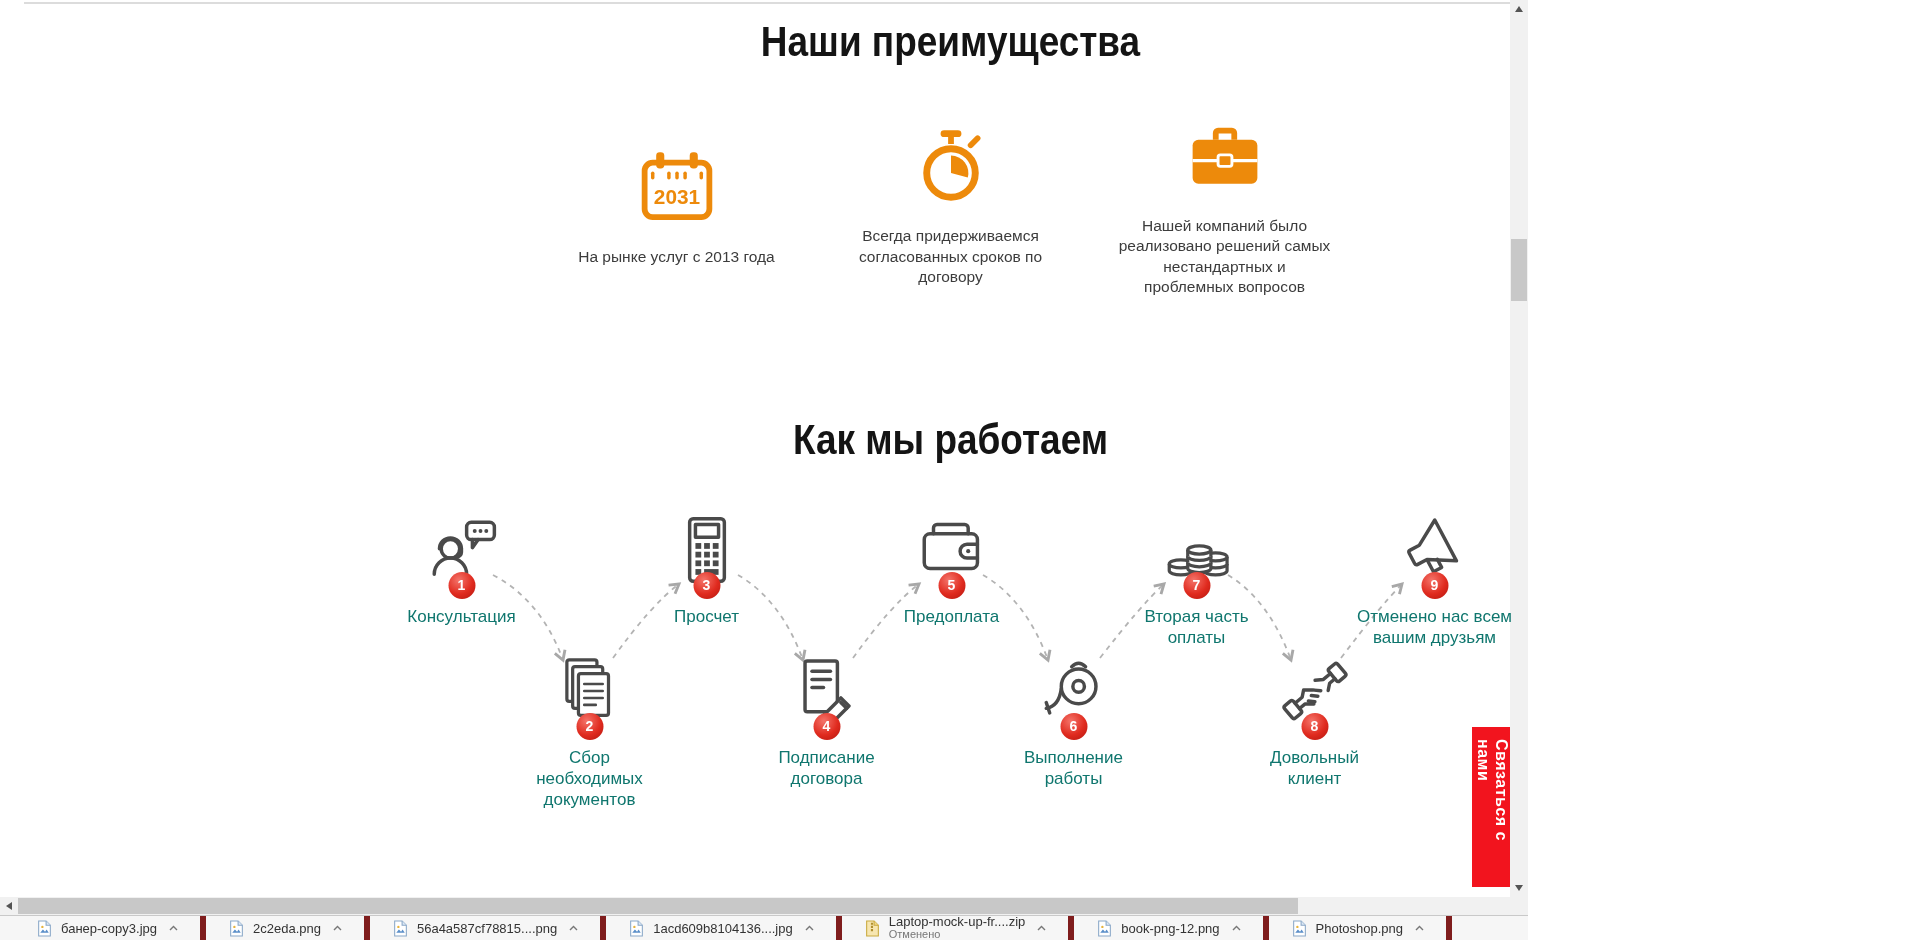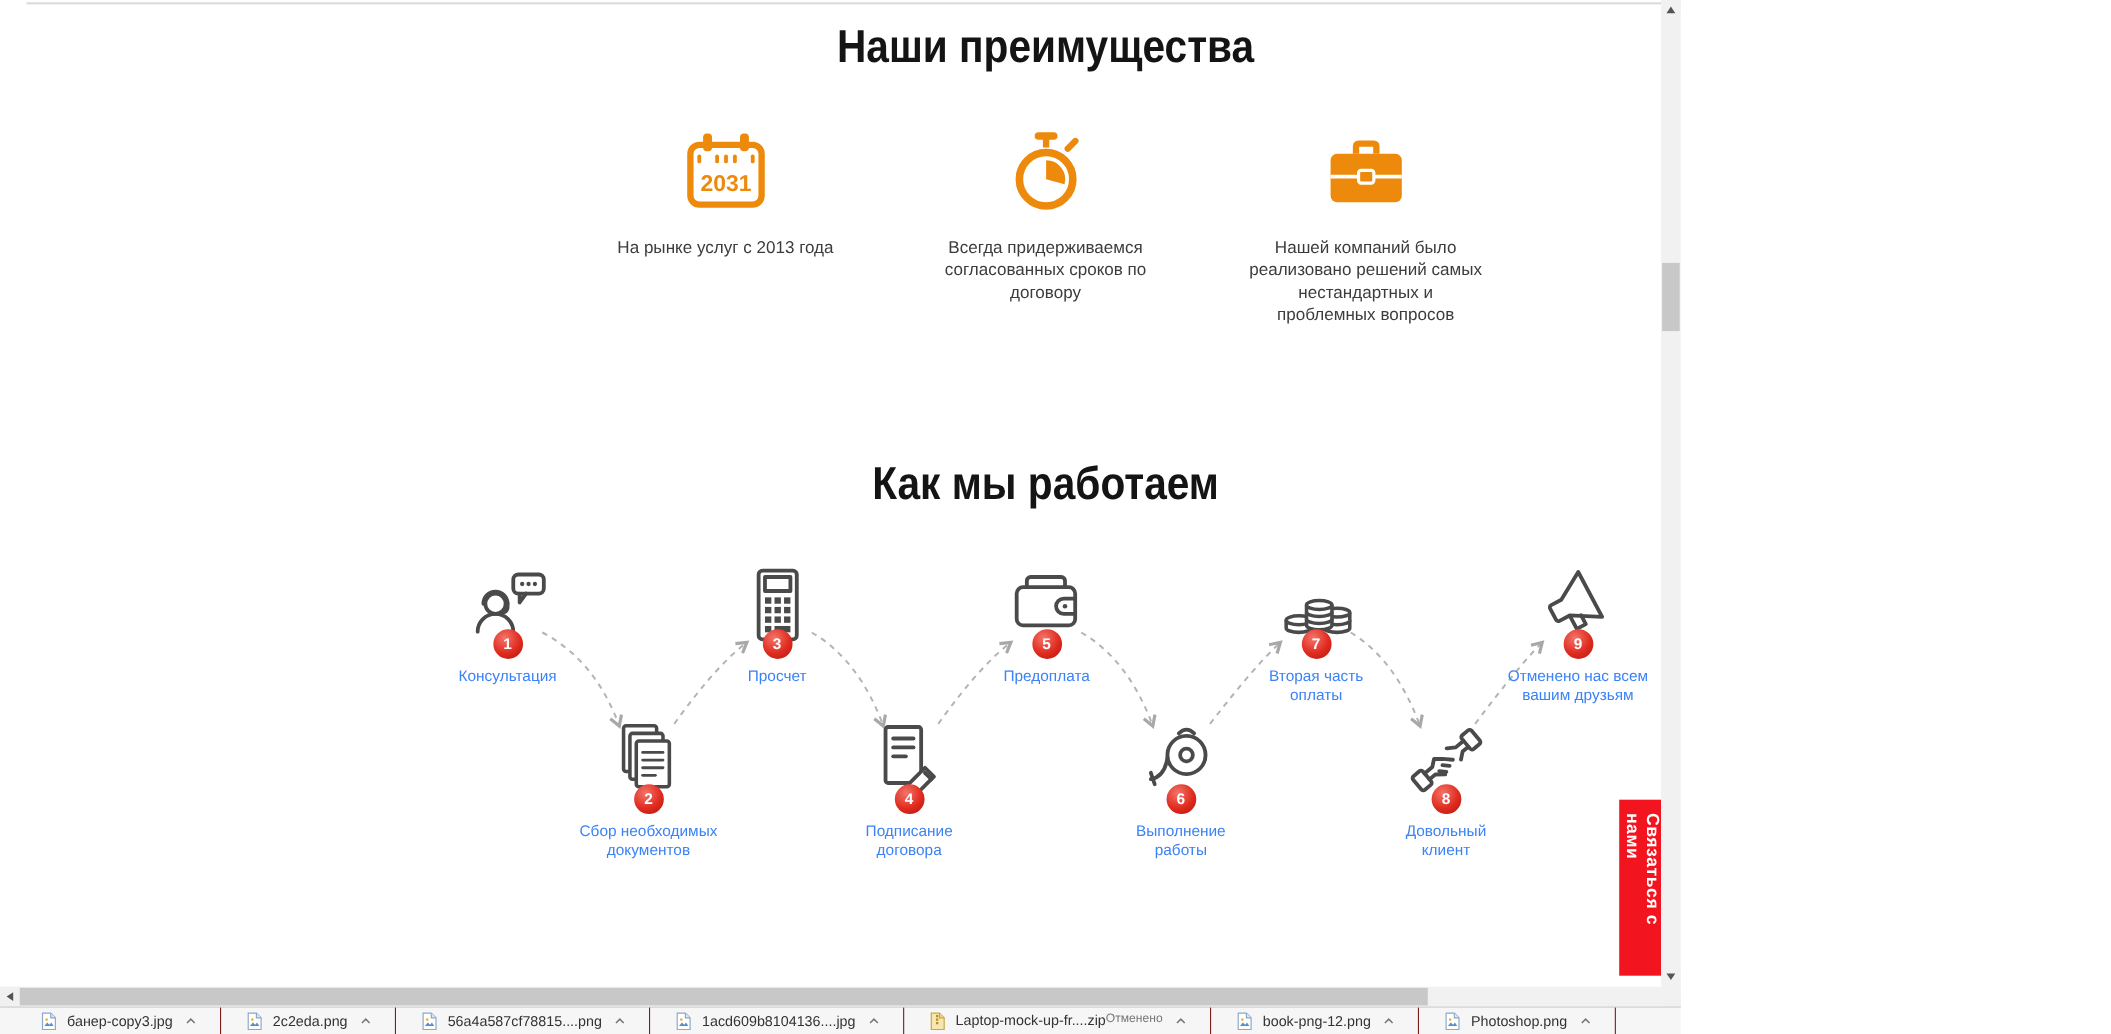--- a/index.html
+++ b/index.html
@@ -5,37 +5,37 @@
   html,body{margin:0;padding:0;background:#fff;font-family:"Liberation Sans","DejaVu Sans",sans-serif;}
   .window{position:relative;width:1528px;height:940px;overflow:hidden;background:#fff;}
   .viewport{position:absolute;left:0;top:0;width:1901px;height:897px;background:#fff;overflow:hidden;}
   .top-rule{position:absolute;left:24px;top:2px;width:1828px;height:2px;background:#dcdcdc;}
 
   h2.sec-title{margin:0;text-align:center;font-size:42px;font-weight:700;color:#141414;
     transform:scaleX(.88);transform-origin:center;letter-spacing:0;}
 
   
   .advantages{padding-top:18px;}
-  .adv-row{display:flex;justify-content:center;gap:41px;margin-top:44px;}
+  .adv-row{display:flex;justify-content:center;gap:24px;margin-top:44px;align-items:center;}
   .adv-col{width:250px;text-align:center;}
   .adv-iconwrap{height:92px;display:flex;align-items:center;justify-content:center;margin-bottom:14px;}
   .adv-text{max-width:215px;margin:0 auto;font-size:15.5px;line-height:1.32;color:#3c3c3c;}
 
   
   .process{margin-top:118px;}
   .steps-canvas{position:relative;width:1200px;height:300px;margin:36px auto 0;}
   .arrows-svg{position:absolute;left:0;top:0;z-index:0;}
   .step{position:absolute;transform:translateX(-50%);text-align:center;z-index:1;}
   .iconwrap{position:relative;width:74px;height:74px;margin:0 auto;}
   .iconwrap svg{display:block;margin:0 auto;}
   .badge{position:absolute;left:50%;bottom:-12px;transform:translateX(-50%);
     width:27px;height:27px;border-radius:50%;
     background:radial-gradient(circle at 38% 30%, #f4746a 0%, #e02b1f 55%, #b3150d 100%);
     color:#fff;font-size:14px;font-weight:700;line-height:27px;text-align:center;}
-  .step-label{margin:19px auto 0;font-size:14px;line-height:1.25;color:#3b82f6;}
+  .step-label{margin:19px auto 0;font-size:17px;line-height:1.25;color:#0f766e;}
 
   .sicon{fill:none;stroke:#4a4a4a;stroke-width:3;stroke-linecap:round;stroke-linejoin:round;}
   .sicon2{fill:none;stroke:#4a4a4a;stroke-width:2.2;stroke-linecap:round;}
   .sicon-f{fill:#fff;stroke:#4a4a4a;stroke-width:2.8;stroke-linejoin:round;}
   .sfill{fill:#4a4a4a;stroke:none;}
 
   
   .contact-tab{position:absolute;right:18px;top:727px;width:38px;height:160px;background:#f2141e;
     color:#fff;writing-mode:vertical-rl;font-size:16px;font-weight:700;letter-spacing:.5px;
     padding-top:12px;box-sizing:border-box;overflow:hidden;cursor:pointer;text-align:left;}
@@ -48,23 +48,23 @@
   .tri-down{width:0;height:0;border-left:4px solid transparent;border-right:4px solid transparent;border-top:6px solid #545454;}
   .tri-left{width:0;height:0;border-top:4px solid transparent;border-bottom:4px solid transparent;border-right:6px solid #545454;}
   .tri-right{width:0;height:0;border-top:4px solid transparent;border-bottom:4px solid transparent;border-left:6px solid #545454;}
   .hscroll{position:absolute;left:0;top:897px;width:1901px;height:18px;background:#f1f1f1;}
   .hthumb{position:absolute;top:1px;bottom:1px;left:18px;width:1280px;background:#c8c8c8;}
   .corner{position:absolute;right:0;top:897px;width:18px;height:18px;background:#f1f1f1;}
 
   
   .dlbar{position:absolute;left:0;bottom:0;width:1919px;height:25px;background:#f6f6f6;
     border-top:1px solid #c9c9c9;box-sizing:border-box;display:flex;align-items:stretch;padding-left:14px;}
-  .dl-item{display:flex;align-items:center;gap:8px;padding:0 22px;border-right:1px solid #7f1d1d;cursor:pointer;}
+  .dl-item{display:flex;align-items:center;gap:8px;padding:0 22px;border-right:6px solid #7f1d1d;cursor:pointer;}
   .dl-name{font-size:13px;color:#333;white-space:nowrap;}
-  .dl-2line{display:flex;flex-direction:row;line-height:1.05;}
+  .dl-2line{display:flex;flex-direction:column;line-height:1.05;}
   .dl-status{font-size:11px;color:#777;white-space:nowrap;}
   .dl-chevron{margin-left:4px;display:flex;align-items:center;}
   .dl-right{margin-left:auto;display:flex;align-items:center;gap:4px;padding-right:10px;}
   .show-all{font-size:13px;color:#333;background:#fbfbfb;border:1px solid #b5b5b5;border-radius:2px;
     padding:2px 12px;cursor:pointer;white-space:nowrap;}
   .dl-close{font-size:14px;color:#c0392b;cursor:pointer;padding:0 4px;line-height:1;}
 </style>
 </head>
 <body>
 

